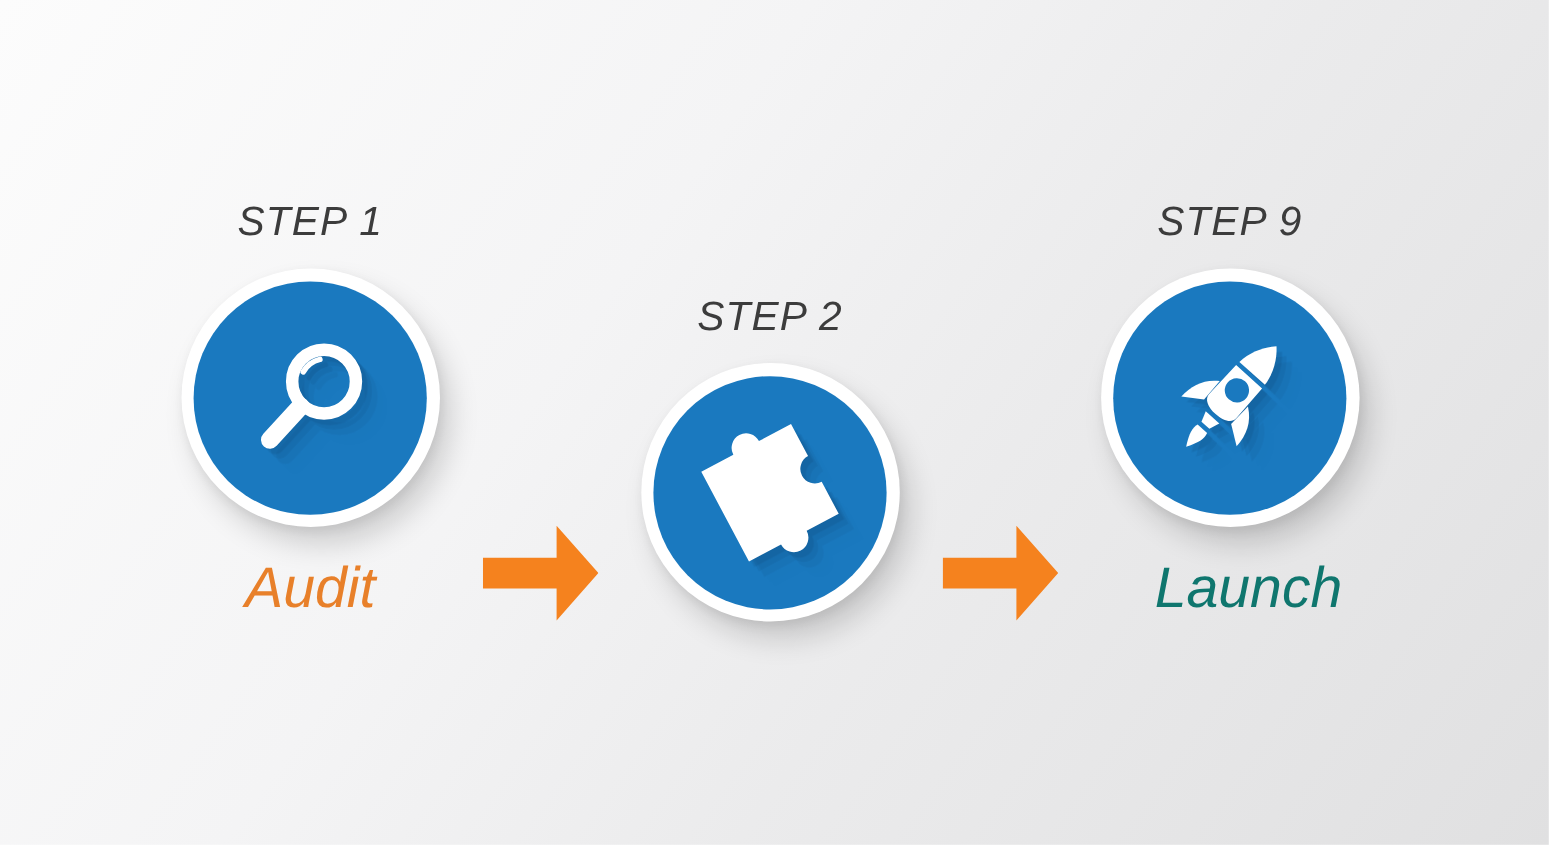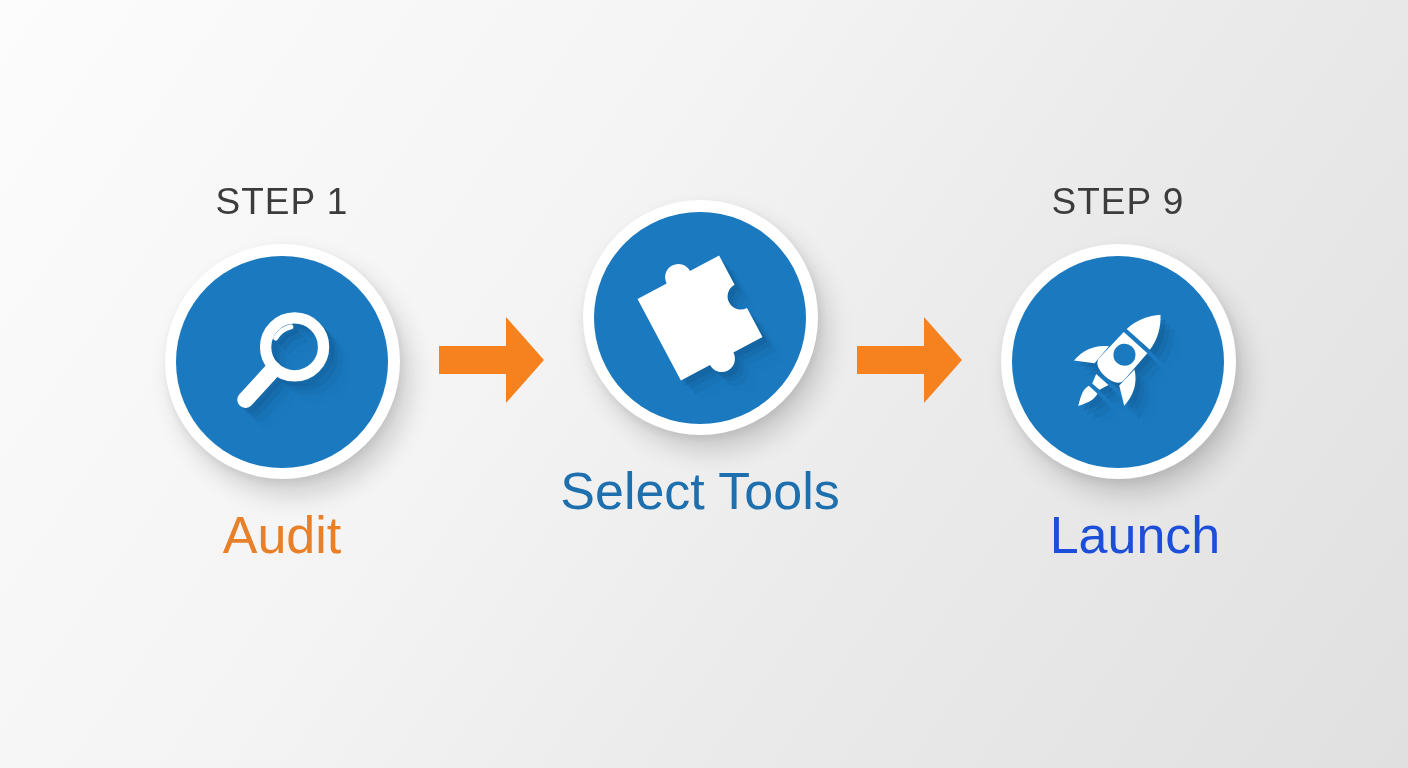--- a/index.html
+++ b/index.html
@@ -12,21 +12,22 @@
   }
   body {
     background: linear-gradient(125deg, #fcfcfc 0%, #f4f4f5 38%, #ebebec 62%, #e0e0e1 100%);
     position: relative;
   }
   .diagram {
     position: absolute;
     left: 142px;
     top: 180px;
     display: flex;
-    align-items: flex-start;
+    align-items: flex-end;
+    font-style: italic;
   }
   .step-col {
     width: 280px;
     display: flex;
     flex-direction: column;
     align-items: center;
   }
   .step-label {
     height: 44px;
     line-height: 44px;
@@ -99,28 +100,28 @@
     <div class="step-title" style="color: rgb(232, 128, 42);">Audit</div>
   </div>
 
   <div class="arrow-cell">
     <svg width="105" height="88" viewBox="0 0 105 88">
       <polygon points="0,30 67,30 67,1 105,44 67,87 67,58 0,58" fill="#f5821e"></polygon>
     </svg>
   </div>
 
   <div class="step-col">
+    <div class="step-label">STEP 2</div>
     <div class="badge">
       <div class="badge-inner">
         <svg class="icon-svg" width="132" height="132" viewBox="0 0 80 80">
           <path transform="rotate(-28 40 40)" fill="#ffffff" d="M12,12 H32 A8 8 0 1 1 48,12 H68 V32 A8 8 0 1 0 68,48 V68 H48 A8 8 0 1 1 32,68 H12 Z"></path>
         </svg>
       </div>
     </div>
-    <div class="step-title" style="color: rgb(29, 111, 173);">Select Tools</div>
   </div>
 
   <div class="arrow-cell">
     <svg width="105" height="88" viewBox="0 0 105 88">
       <polygon points="0,30 67,30 67,1 105,44 67,87 67,58 0,58" fill="#f5821e"></polygon>
     </svg>
   </div>
 
   <div class="step-col">
     <div class="step-label">STEP 9</div>
@@ -132,16 +133,16 @@
             <path d="M38.5,31 H61.5 L62,57 C62,61.5 57,64 50,64 C43,64 38,61.5 38,57 Z"></path>
             <circle cx="50" cy="43" r="8" fill="#1a79bf"></circle>
             <path d="M37.5,46 C29,52 25.5,60.5 25.5,70.5 L38,62 Z"></path>
             <path d="M62.5,46 C71,52 74.5,60.5 74.5,70.5 L62,62 Z"></path>
             <path d="M44,67 H56 L53.5,74 H46.5 Z"></path>
             <path d="M50,93 C45.5,85 44.5,81 45.8,77 H54.2 C55.5,81 54.5,85 50,93 Z"></path>
           </g>
         </svg>
       </div>
     </div>
-    <div class="step-title" style="color: #1d4ed8; margin-left: 34px;">Launch</div>
+    <div class="step-title" style="color: #0f766e; margin-left: 34px;">Launch</div>
   </div>
 
 </div>
 
 </body></html>

